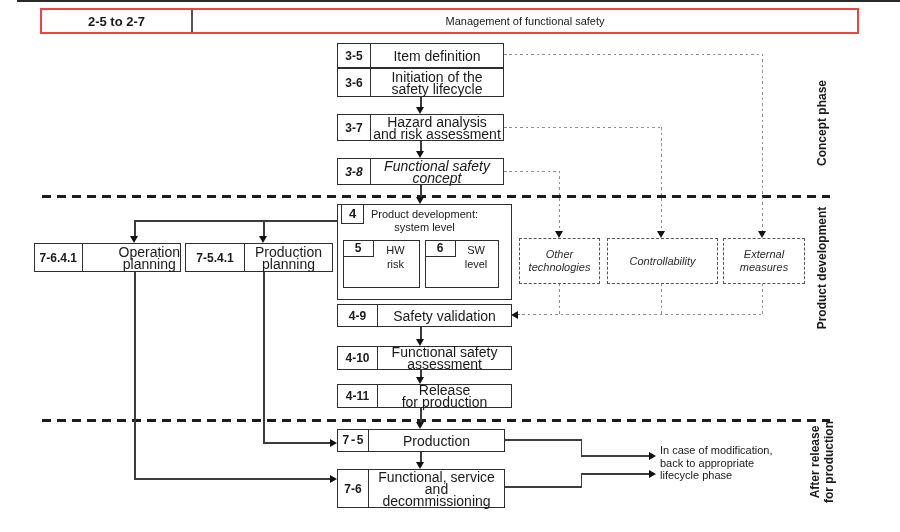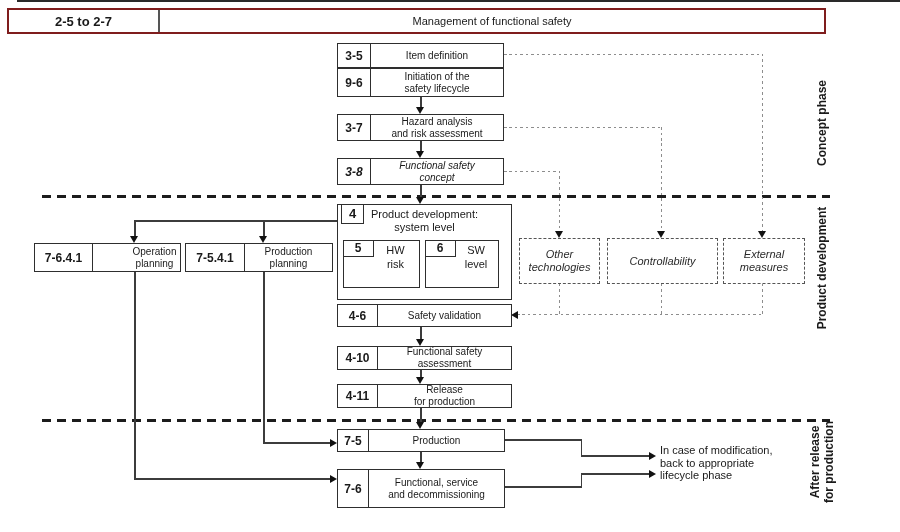--- a/index.html
+++ b/index.html
@@ -3,34 +3,34 @@
 <meta charset="utf-8">
 <style>
   html,body{margin:0;padding:0;background:#fff;}
   #stage{position:relative;width:900px;height:532px;background:#fff;overflow:hidden;
          font-family:"Liberation Sans",sans-serif;color:#1a1a1a;}
   
   .box{position:absolute;display:flex;background:#fff;border:1.5px solid #2e2e2e;box-sizing:border-box;}
   .lbl{display:flex;align-items:center;justify-content:center;font-weight:bold;font-size:12px;
        border-right:1.5px solid #2e2e2e;box-sizing:border-box;}
   .txt{flex:1;display:flex;align-items:center;justify-content:center;text-align:center;
-       font-size:10px;line-height:12px;white-space:pre-line;}
+       font-size:14px;line-height:12px;white-space:pre-line;}
   
   .lbl4{position:absolute;left:3px;top:-1.5px;width:23px;height:20px;border:1.5px solid #2e2e2e;
         background:#fff;display:flex;align-items:center;justify-content:center;font-weight:bold;font-size:13px;box-sizing:border-box;}
   .b4title{position:absolute;left:0;right:0;top:3px;text-align:center;font-size:11px;line-height:13px;white-space:pre-line;}
   .subbox{position:absolute;border:1.5px solid #2e2e2e;background:#fff;box-sizing:border-box;}
   .sublbl{position:absolute;left:-1.5px;top:-1.5px;width:31px;height:17px;border:1.5px solid #2e2e2e;background:#fff;
           display:flex;align-items:center;justify-content:center;font-weight:bold;font-size:12px;box-sizing:border-box;}
   .subtxt{position:absolute;left:28px;right:0;top:2px;text-align:center;font-size:11px;line-height:14px;white-space:pre-line;}
   
   .dbox{position:absolute;border:1.2px dashed #555;background:#fff;display:flex;align-items:center;justify-content:center;
         text-align:center;font-style:italic;font-size:11px;line-height:13px;white-space:pre-line;color:#2a2a2a;box-sizing:border-box;}
   
-  #hdr{position:absolute;left:7px;top:8px;width:819px;height:26px;border:2px solid #7f1d1d;background:#fff;
+  #hdr{position:absolute;left:40px;top:8px;width:819px;height:26px;border:2px solid #ef4444;background:#fff;
        display:flex;box-sizing:border-box;}
   #hdr .c1{width:151px;border-right:2px solid #555;display:flex;align-items:center;justify-content:center;
            font-weight:bold;font-size:13px;box-sizing:border-box;}
   #hdr .c2{flex:1;display:flex;align-items:center;justify-content:center;font-size:11px;}
   
   .hl,.vl{position:absolute;background:#3c3c3c;}
   .hl{height:1.5px;} .vl{width:1.5px;}
   .sep{position:absolute;height:3px;background:repeating-linear-gradient(90deg,#1c1c1c 0 9px,transparent 9px 15px);}
   .dh{position:absolute;height:1.2px;background:repeating-linear-gradient(90deg,#8d8d8d 0 2.5px,transparent 2.5px 5.5px);}
   .dv{position:absolute;width:1.2px;background:repeating-linear-gradient(180deg,#8d8d8d 0 2.5px,transparent 2.5px 5.5px);}
@@ -114,21 +114,21 @@
   <div class="hl" style="left:505px;top:486px;width:77px;"></div>
   <div class="vl" style="left:580.5px;top:473px;height:14px;"></div>
   <div class="hl" style="left:580.5px;top:473px;width:69px;"></div>
   <div class="ahr" style="left:649px;top:470px;"></div>
 
   <div class="box" style="left:337px;top:43px;width:167px;height:25px;">
     <div class="lbl" style="width:33px;">3-5</div>
     <div class="txt">Item definition</div>
   </div>
   <div class="box" style="left:337px;top:68px;width:167px;height:29px;">
-    <div class="lbl" style="width:33px;">9-6</div>
+    <div class="lbl" style="width:33px;">3-6</div>
     <div class="txt">Initiation of the
 safety lifecycle</div>
   </div>
   <div class="box" style="left:337px;top:114px;width:167px;height:27px;justify-content:flex-end;">
     <div class="lbl" style="width:33px;">3-7</div>
     <div class="txt">Hazard analysis
 and risk assessment</div>
   </div>
   <div class="box" style="left:337px;top:158px;width:167px;height:27px;font-style:italic;">
     <div class="lbl" style="width:33px;">3-8</div>
@@ -146,21 +146,21 @@
 risk</div>
     </div>
     <div class="subbox" style="left:87px;top:35px;width:74px;height:48px;">
       <div class="sublbl">6</div>
       <div class="subtxt">SW
 level</div>
     </div>
   </div>
 
   <div class="box" style="left:337px;top:304px;width:175px;height:23px;">
-    <div class="lbl" style="width:40px;">4-6</div>
+    <div class="lbl" style="width:40px;">4-9</div>
     <div class="txt">Safety validation</div>
   </div>
   <div class="box" style="left:337px;top:346px;width:175px;height:24px;">
     <div class="lbl" style="width:40px;">4-10</div>
     <div class="txt">Functional safety
 assessment</div>
   </div>
   <div class="box" style="left:337px;top:384px;width:175px;height:24px;">
     <div class="lbl" style="width:40px;">4-11</div>
     <div class="txt">Release
@@ -178,21 +178,21 @@
 planning</div>
   </div>
 
   <div class="dbox" style="left:607px;top:238px;width:111px;height:46px;">Controllability</div>
   <div class="dbox" style="left:519px;top:238px;width:81px;height:46px;">Other
 technologies</div>
   <div class="dbox" style="left:723px;top:238px;width:82px;height:46px;">External
 measures</div>
 
   <div class="box" style="left:337px;top:429px;width:168px;height:23px;">
-    <div class="lbl" style="width:31px;">7-5</div>
+    <div class="lbl" style="width:31px;font-family:Liberation Mono, monospace;">7-5</div>
     <div class="txt">Production</div>
   </div>
   <div class="box" style="left:337px;top:469px;width:168px;height:39px;">
     <div class="lbl" style="width:31px;">7-6</div>
     <div class="txt">Functional, service
 and decommissioning</div>
   </div>
 
   <div id="note">In case of modification,
 back to appropriate

